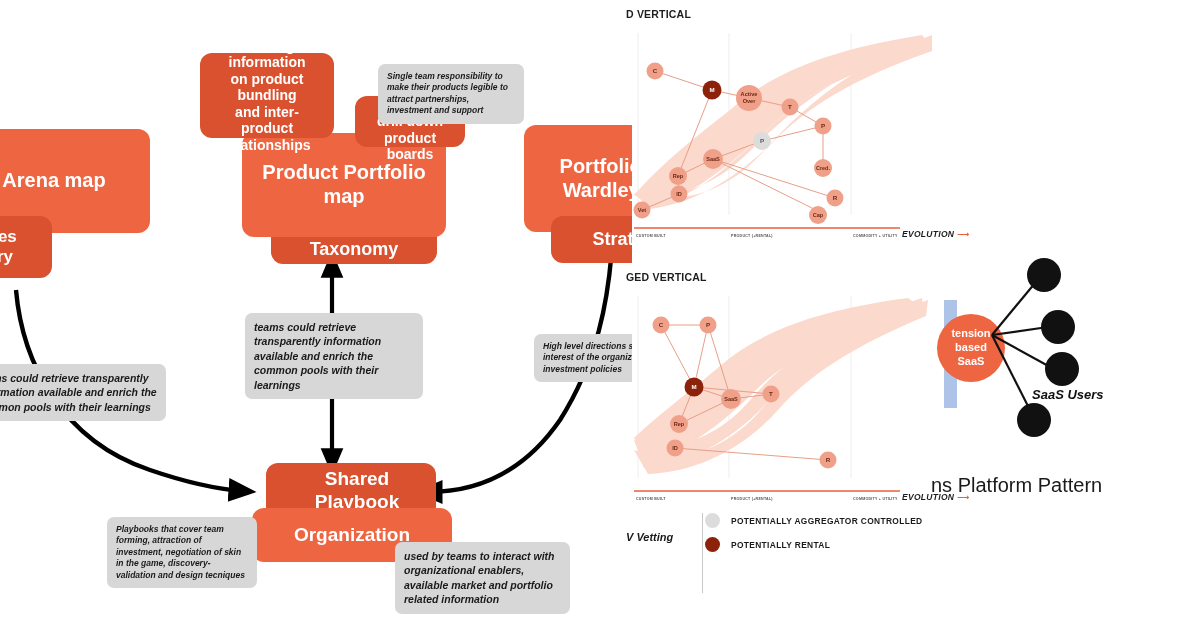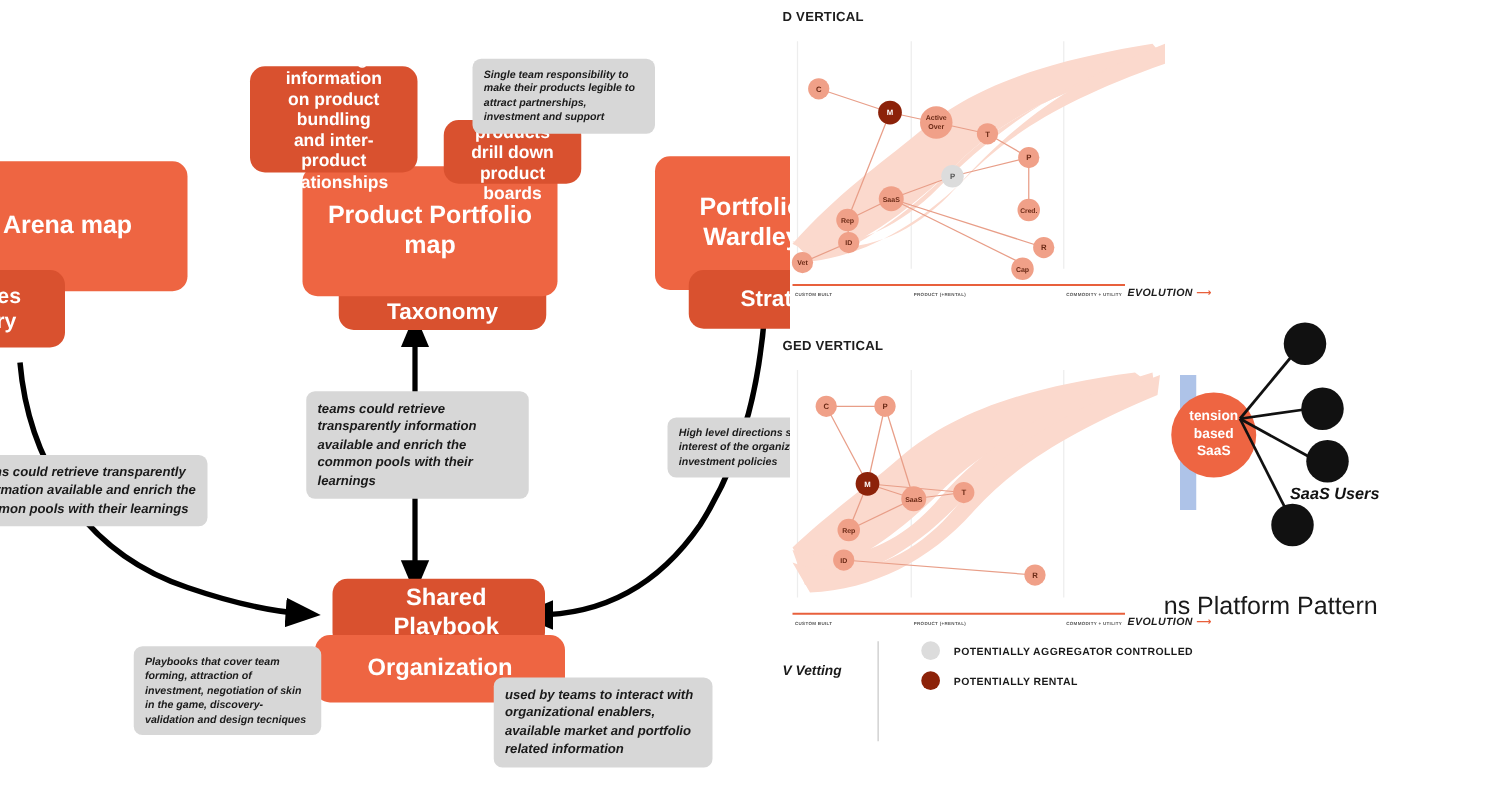--- a/index.html
+++ b/index.html
@@ -32,21 +32,21 @@
   .wsvg{display:block;}
 
   .evo{position:absolute;font-size:8.5px;font-style:italic;font-weight:700;color:#1d1d1d;letter-spacing:.3px;}
   .arrowglyph{color:#e8603c;font-style:normal;font-weight:700;}
 
   .axlab{position:absolute;font-size:3.6px;font-weight:700;color:#555;letter-spacing:.25px;line-height:1.5;}
 
   #bigtitle{position:absolute;font-size:20px;font-weight:400;color:#1a1a1a;white-space:nowrap;}
   #vvet{position:absolute;font-size:11px;font-style:italic;font-weight:700;color:#1a1a1a;}
 
-  #legend{position:absolute;border-left:1px solid #c9c9c9;padding-left:34px;text-align:center;}
+  #legend{position:absolute;border-left:1px solid #c9c9c9;padding-left:2px;text-align:center;}
   .legrow{display:flex;align-items:center;margin-bottom:9px;}
   .legdot{width:15px;height:15px;border-radius:50%;margin-right:11px;flex:0 0 auto;}
   .legtxt{font-size:8.4px;font-weight:700;color:#1a1a1a;letter-spacing:.35px;}
 
   #saasnet{position:absolute;}
   #saaslabel{position:absolute;font-size:13px;font-style:italic;font-weight:700;color:#111;}
   #extbubble{position:absolute;border-radius:50%;background:#ee6542;color:#fff;
       font-size:11px;font-weight:700;text-align:center;display:flex;align-items:center;
       justify-content:center;line-height:1.25;}
   #extbar{position:absolute;background:#aec3e8;}
@@ -95,21 +95,21 @@
 
     <div class="node light big" style="left:504px;top:125px;width:200px;height:107px;white-space:pre-line;">Portfolio on a
 Wardley Map</div>
 
     <div class="node dark big" style="left:531px;top:216px;width:160px;height:47px;font-size:18px;justify-content:center;">Strategic</div>
 
     <div class="node dark big" style="left:246px;top:463px;width:170px;height:55px;font-size:19px;padding-left:22px;">Shared Playbook</div>
 
     <div class="node light big" style="left:232px;top:508px;width:200px;height:54px;font-size:19px;">Organization</div>
 
-    <div class="note sm" style="left:378px;top:47px;width:146px;">Single team responsibility to make their products legible to attract partnerships, investment and support</div>
+    <div class="note sm" style="left:378px;top:64px;width:146px;">Single team responsibility to make their products legible to attract partnerships, investment and support</div>
 
     <div class="note md" style="left:-32px;top:364px;width:198px;">teams could retrieve transparently information available and enrich the common pools with their learnings</div>
 
     <div class="note md" style="left:245px;top:313px;width:178px;">teams could retrieve transparently information available and enrich the common pools with their learnings</div>
 
     <div class="note sm" style="left:534px;top:334px;width:130px;">High level directions such interest of the organizatio investment policies</div>
 
     <div class="note sm" style="left:107px;top:517px;width:150px;">Playbooks that cover team forming, attraction of investment, negotiation of skin in the game, discovery-validation and design tecniques</div>
 
     <div class="note md" style="left:395px;top:542px;width:175px;">used by teams to interact with organizational enablers, available market and portfolio related information</div>

